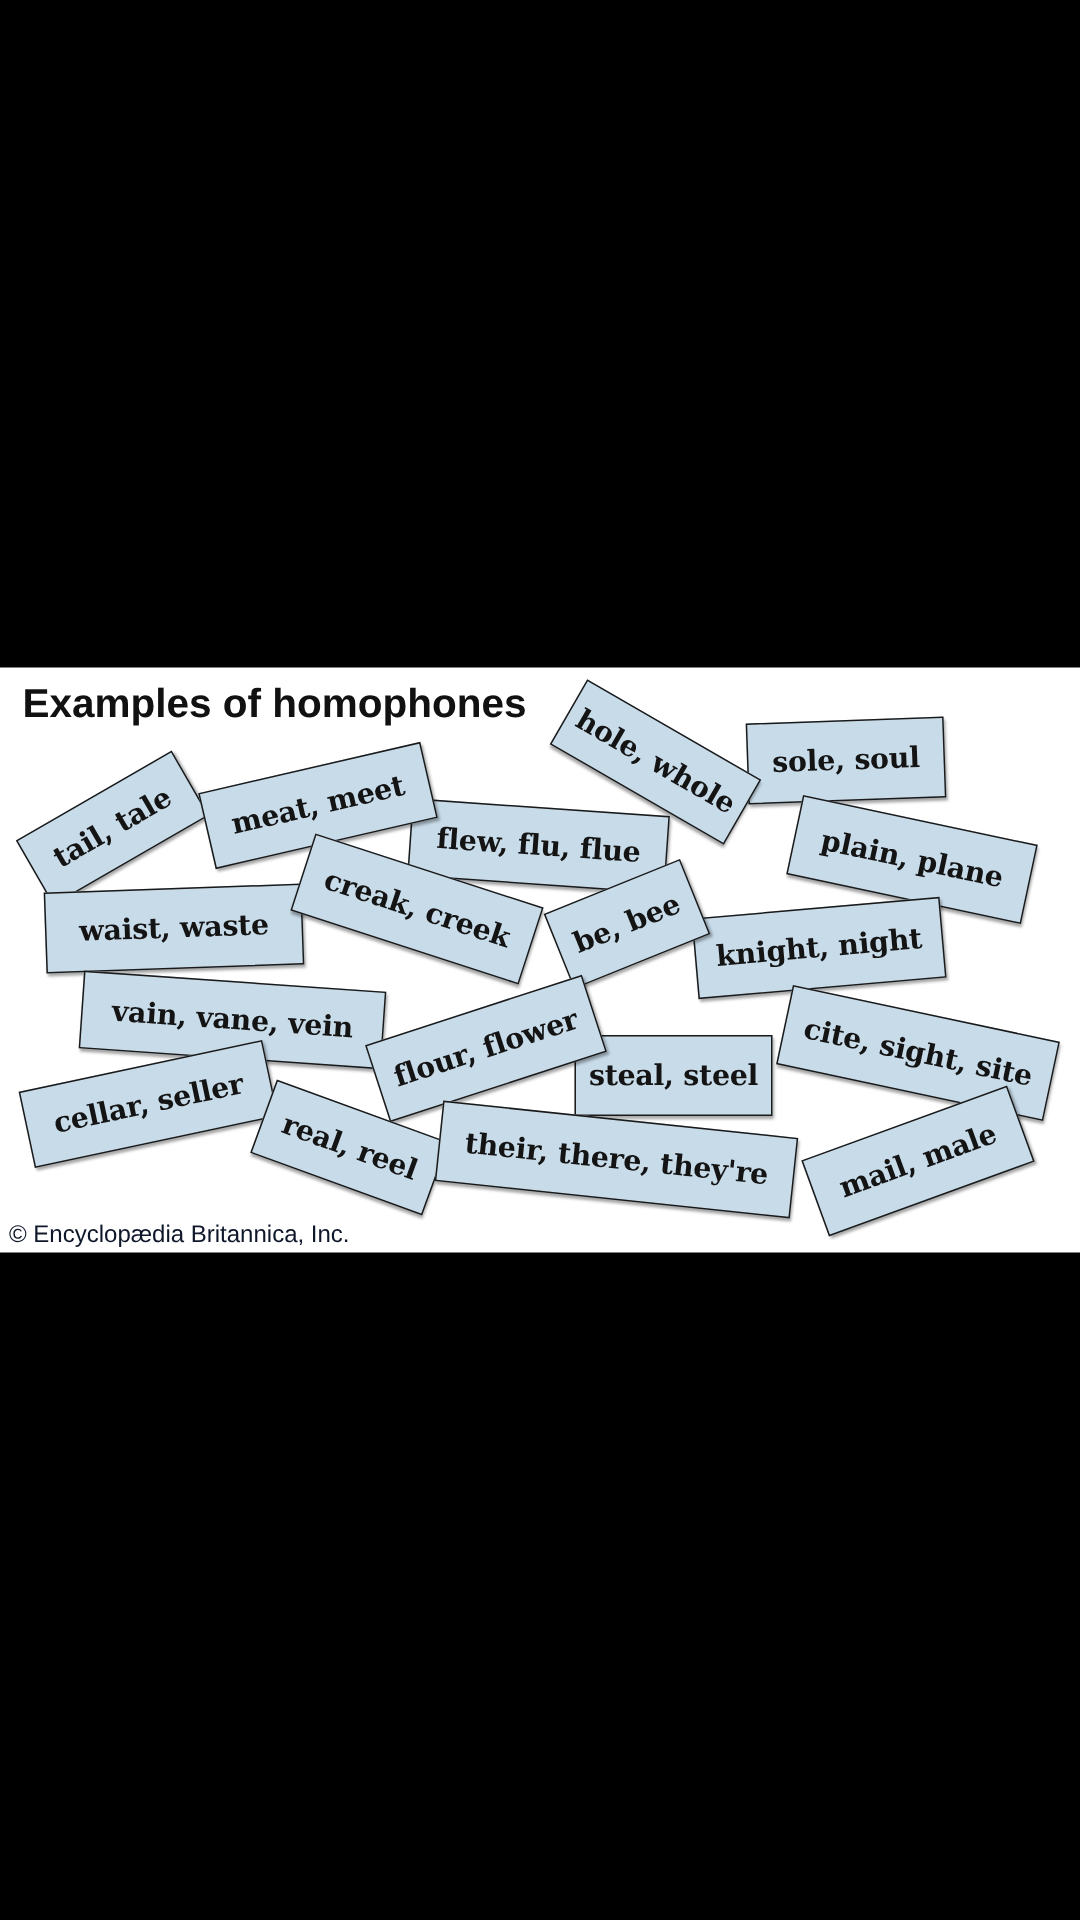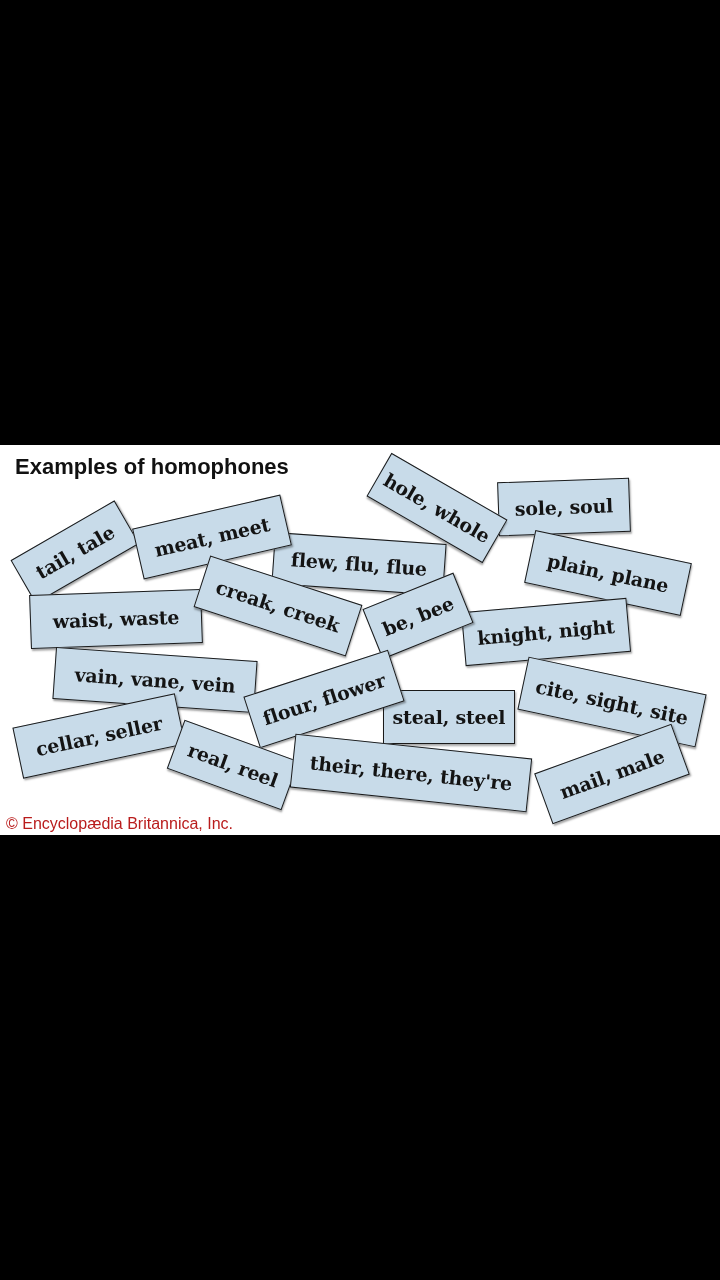--- a/index.html
+++ b/index.html
@@ -22,32 +22,32 @@
       height: 390px;
       background: #ffffff;
       overflow: hidden;
     }
     .title {
       position: absolute;
       left: 15px;
       top: 9px;
       font-family: "Liberation Sans", sans-serif;
       font-weight: bold;
-      font-size: 22px;
+      font-size: 27px;
       color: #111111;
       letter-spacing: 0px;
       white-space: nowrap;
     }
     .credit {
       position: absolute;
       left: 6px;
       top: 370px;
       font-family: "Liberation Sans", sans-serif;
       font-size: 16px;
-      color: #b91c1c;
+      color: #0f172a;
       white-space: nowrap;
     }
     .card {
       position: absolute;
       box-sizing: border-box;
       background: #c8dbe9;
       border: 1.6px solid #1a1a1a;
       box-shadow: 1px 2px 2px rgba(0,0,0,0.35);
       display: flex;
       align-items: center;

